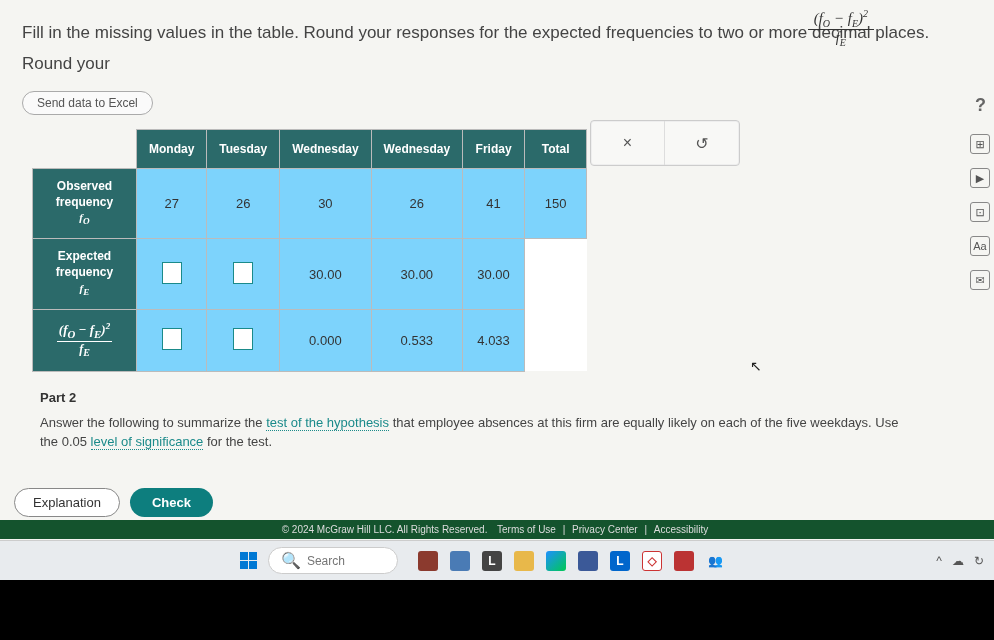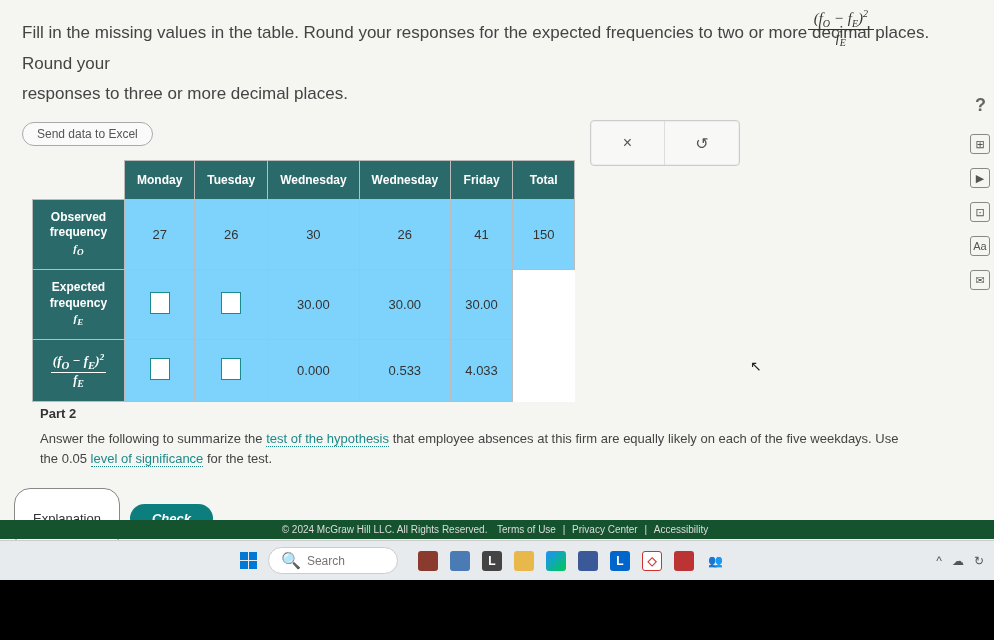--- a/index.html
+++ b/index.html
@@ -66,21 +66,21 @@
     padding: 12px 12px;
     min-width: 62px;
   }
   table.data th.corner { border: none; background: transparent; }
   table.data td.rowhead {
     background: #2b6a6a;
     color: #fff;
     font-size: 12px;
     font-weight: bold;
     padding: 10px 8px;
-    width: 92px;
+    width: 104px;
     line-height: 1.3;
   }
   table.data td.rowhead .sub { font-style: italic; font-family: 'Times New Roman', serif; font-size: 11px; }
   table.data td.cell {
     background: #7dd3fc;
     font-size: 13px;
     color: #333;
     padding: 18px 10px;
     min-width: 62px;
   }
@@ -114,55 +114,54 @@
     display: flex;
     align-items: center;
     justify-content: center;
     font-size: 16px;
     color: #555;
     cursor: pointer;
   }
   .tool-panel .tool-btn:first-child { border-right: 1px solid #ddd; }
 
   .part2 {
-    margin-top: 4px;
+    margin-top: 18px;
     margin-left: 18px;
   }
   .part2 h4 { font-size: 13px; color: #333; margin-bottom: 8px; }
   .part2 p { font-size: 13px; color: #444; line-height: 1.5; max-width: 880px;}
   .link { color: #1a8a8a; border-bottom: 1px dotted #1a8a8a; cursor: pointer; }
 
   .bottom-bar {
     position: absolute;
     left: 0; right: 0;
     top: 478px;
     padding: 10px 14px;
     display: flex;
     gap: 10px;
     align-items: center;
   }
   .btn-outline {
     border: 1px solid #888;
     border-radius: 16px;
-    padding: 22px 18px;
+    padding: 6px 18px;
     font-size: 13px;
     background: #fff;
     color: #333;
     cursor: pointer;
   }
   .btn-primary {
     border: none;
     border-radius: 16px;
     padding: 7px 22px;
     font-size: 13px;
     background: #0d7e7e;
     color: #fff;
     font-weight: bold;
     cursor: pointer;
-    font-style: italic;
   }
   .copyright-bar {
     position: absolute;
     left:0; right:0;
     top: 520px;
     background: #14532d;
     color: #ddd;
     font-size: 10px;
     text-align: center;
     padding: 4px 8px;
@@ -214,21 +213,20 @@
   .black-bottom { position:absolute; left:0; right:0; top:580px; bottom:0; background:#000; }
   .cursor { position:absolute; left:750px; top:358px; font-size:14px; color:#222; }
 </style>
 </head>
 <body>
 
 <div class="content">
   <div class="instruction">
     <span>Fill in the missing values in the table. Round your responses for the expected frequencies to two or more decimal places. Round your </span>
     <br>
-    <span> responses to three or more decimal places.</span>
   </div>
 
   <div class="formula-inline">
     <div class="num">
       (<i>f</i><span class="sub">O</span> − <i>f</i><span class="sub">E</span>)<span class="sup">2</span>
     </div>
     <div class="den"><i>f</i><span class="sub">E</span></div>
   </div>
 
   <div class="send-excel">Send data to Excel</div>

